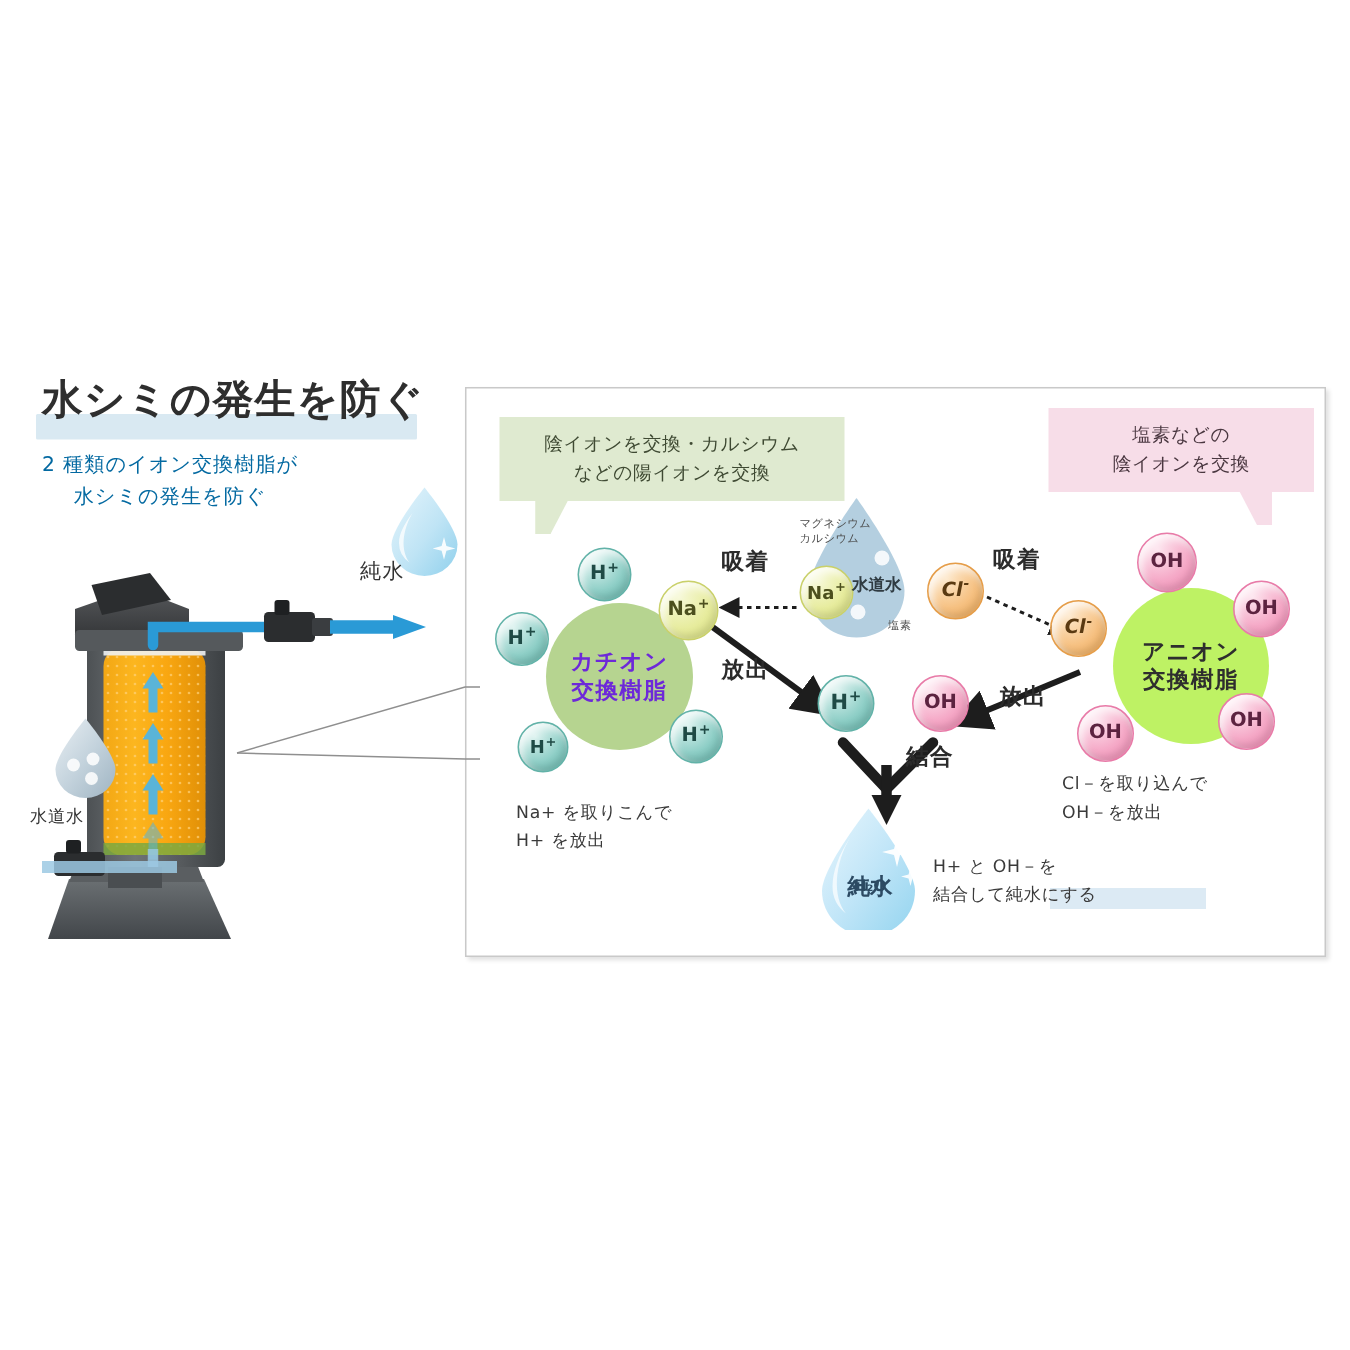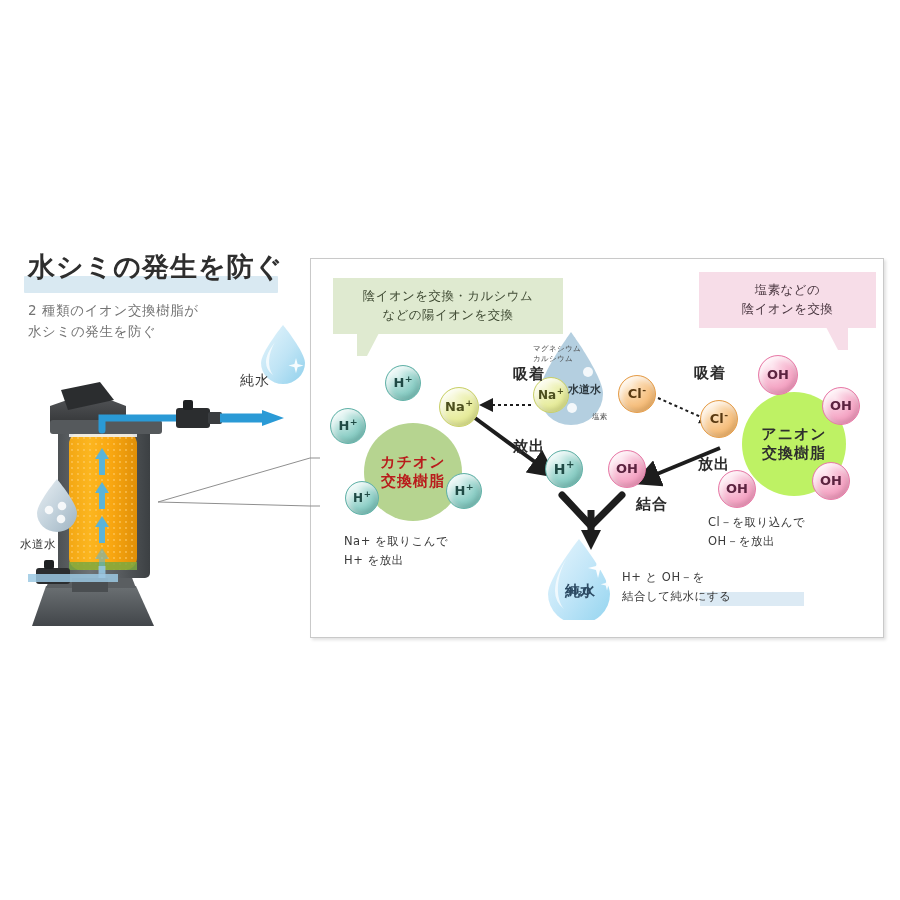--- a/index.html
+++ b/index.html
@@ -6,21 +6,21 @@
   body{width:900px;height:900px;position:relative;overflow:hidden;
        font-family:"DejaVu Sans","Liberation Sans",sans-serif;color:#3b3b3b;}
   #stage{position:absolute;left:0;top:0;width:900px;height:900px;}
 
   
   .title{position:absolute;left:28px;top:252px;font-size:27px;font-weight:bold;
          letter-spacing:1px;color:#2e2e2e;line-height:1.1;z-index:6;}
   .title-hl{position:absolute;left:24px;top:276px;width:254px;height:17px;
             background:#d9e9f2;z-index:5;border-radius:1px;}
   .subtitle{position:absolute;left:28px;top:300px;font-size:13.5px;line-height:1.55;
-            color:#737373;letter-spacing:.6px;z-index:6;}
+            color:#0369a1;letter-spacing:.6px;z-index:6;text-align:center;}
 
   .lbl-junsui{position:absolute;left:240px;top:372px;font-size:14px;letter-spacing:1px;
               color:#333;z-index:9;}
   .lbl-suidou{position:absolute;left:20px;top:537px;font-size:11.5px;letter-spacing:.5px;
               color:#333;z-index:9;}
 
   
   .drop{position:absolute;}
   .drop svg{display:block;}
 
@@ -38,40 +38,40 @@
            border-top:23px solid #dfead0;}
   .callout.pink{left:699px;top:272px;width:145px;padding:9px 16px;background:#f7dde8;color:#4a3740;}
   .callout.pink .tail{position:absolute;right:28px;bottom:-22px;width:0;height:0;
            border-right:10px solid #f7dde8;border-left:12px solid transparent;
            border-top:23px solid #f7dde8;}
 
   
   .resin{position:absolute;border-radius:50%;display:flex;align-items:center;
          justify-content:center;text-align:center;font-weight:bold;line-height:1.25;
          font-size:15px;letter-spacing:1px;z-index:6;}
-  .resin.cation{left:364px;top:423px;width:98px;height:98px;background:#b6d490;color:#b91c1c;align-items:center;}
+  .resin.cation{left:364px;top:402px;width:98px;height:98px;background:#b6d490;color:#6d28d9;align-items:center;}
   .resin.anion {left:742px;top:392px;width:104px;height:104px;background:#bef264;color:#2e2e2e;}
 
   
   .ion{position:absolute;border-radius:50%;display:flex;align-items:center;
        justify-content:center;font-weight:bold;z-index:7;
        box-shadow:inset -2px -3px 4px rgba(0,0,0,.10), inset 3px 4px 6px rgba(255,255,255,.85);}
   .ion span{position:relative;top:-1px;}
   .ion sup{font-size:.72em;vertical-align:super;margin-left:.5px;}
   .ion.h  {background:radial-gradient(circle at 34% 28%,#d9f1ee 0%,#8fcfc7 55%,#63b5ab 100%);
            color:#1f4a45;border:1px solid #62b2a8;}
   .ion.na {background:radial-gradient(circle at 34% 28%,#f6f8d6 0%,#e7ec9e 55%,#d6dd7c 100%);
            color:#4c4f1e;border:1px solid #c9d06a;}
   .ion.cl {background:radial-gradient(circle at 34% 28%,#fde7c9 0%,#f6c182 55%,#efa955 100%);
-           color:#5a3a12;border:1px solid #e59d49;}
+           color:#5a3a12;border:1px solid #e59d49;font-style:italic;}
   .ion.oh {background:radial-gradient(circle at 34% 28%,#fde4ee 0%,#f5a9c7 55%,#ee87b0 100%);
            color:#5c2340;border:1px solid #e87ba8;}
 
   
-  .plab{position:absolute;font-weight:bold;font-size:15px;letter-spacing:1px;color:#2b2b2b;z-index:8;margin-left:32px;}
+  .plab{position:absolute;font-weight:bold;font-size:15px;letter-spacing:1px;color:#2b2b2b;z-index:8;}
   .ptext{position:absolute;font-size:11.5px;line-height:1.65;letter-spacing:.5px;color:#3a3a3a;z-index:8;}
   .tinytext{position:absolute;font-size:7.5px;line-height:1.35;letter-spacing:.3px;color:#4a4a4a;z-index:8;}
 
   .hl-band{position:absolute;left:700px;top:592px;width:104px;height:14px;background:#dceaf4;z-index:7;}
 
   .dropletLabel{position:absolute;z-index:9;text-align:center;font-weight:bold;color:#2c4a63;}
 </style>
 </head>
 <body>
 

